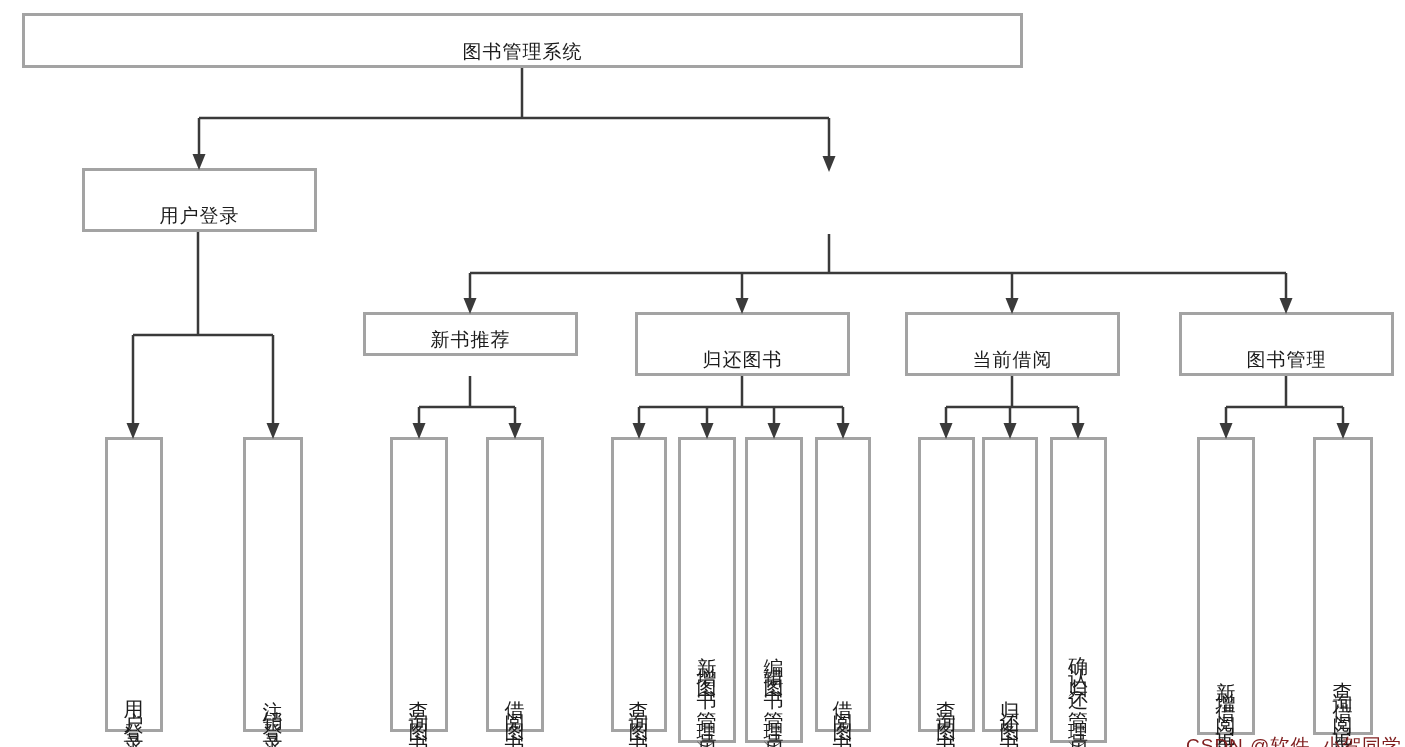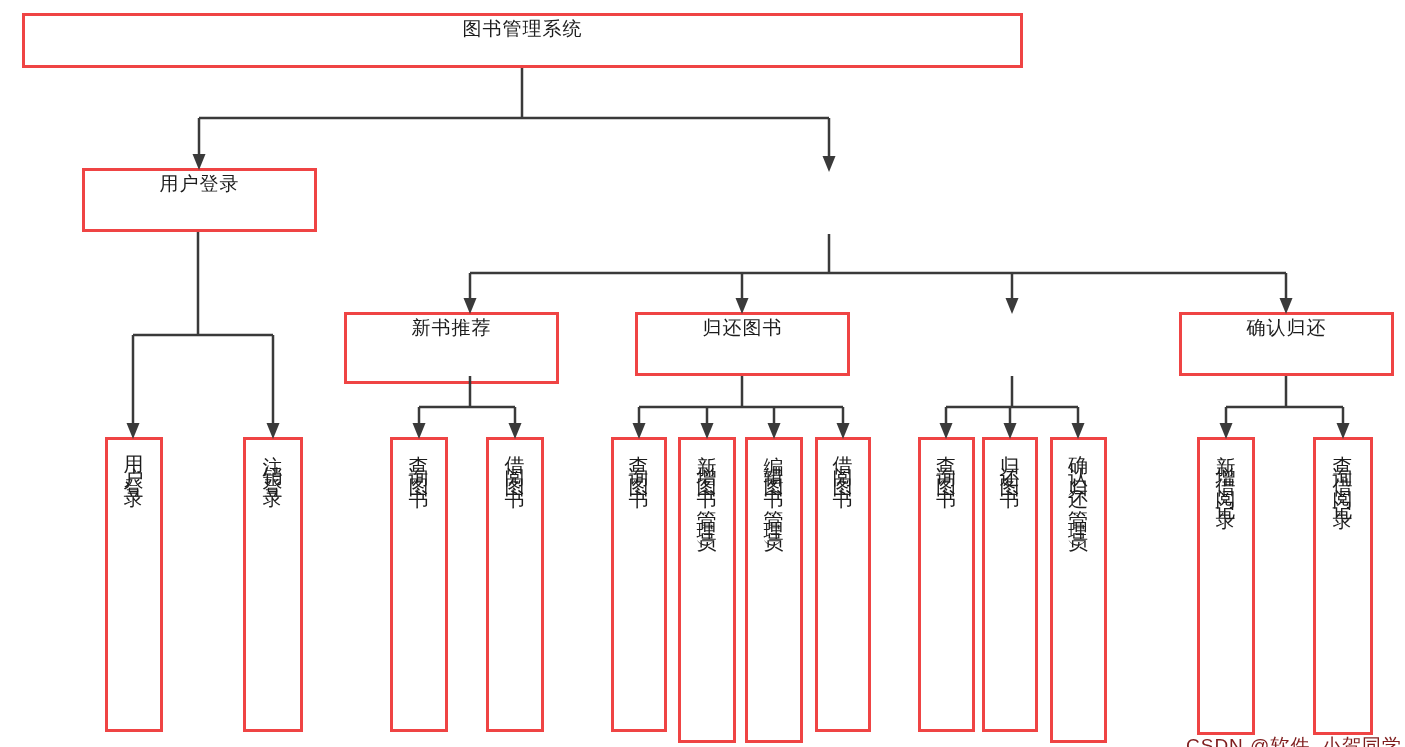--- a/index.html
+++ b/index.html
@@ -7,23 +7,23 @@
     position:relative;
     width:1405px;height:747px;
     background:#ffffff;
     overflow:hidden;
     font-family:"Liberation Sans", sans-serif;
     color:#1c1c1c;
   }
   .box{
     position:absolute;
     background:#ffffff;
-    border:3px solid #ef4444;
+    border:3px solid #a3a3a3;
     box-sizing:border-box;
-    display:flex;align-items:flex-start;justify-content:center;
+    display:flex;align-items:flex-end;justify-content:center;
   }
   .hlabel{
     font-size:19px;
     letter-spacing:1px;
     color:#1c1c1c;
     white-space:nowrap;
   }
   .vtext{
     writing-mode:vertical-rl;
     text-orientation:mixed;
@@ -59,28 +59,31 @@
 <div id="canvas">
 
   <div class="box" style="left:22px;top:13px;width:1001px;height:55px">
     <span class="hlabel">图书管理系统</span>
   </div>
 
   <div class="box" style="left:82px;top:168px;width:235px;height:64px">
     <span class="hlabel">用户登录</span>
   </div>
 
-  <div class="box" style="left:344px;top:312px;width:215px;height:72px">
+  <div class="box" style="left:363px;top:312px;width:215px;height:44px">
     <span class="hlabel">新书推荐</span>
   </div>
   <div class="box" style="left:635px;top:312px;width:215px;height:64px">
     <span class="hlabel">归还图书</span>
   </div>
+  <div class="box" style="left:905px;top:312px;width:215px;height:64px">
+    <span class="hlabel">当前借阅</span>
+  </div>
   <div class="box" style="left:1179px;top:312px;width:215px;height:64px">
-    <span class="hlabel">确认归还</span>
+    <span class="hlabel">图书管理</span>
   </div>
 
   <div class="box" style="left:105px;top:437px;width:58px;height:295px">
     <span class="vtext">用户登录</span>
   </div>
   <div class="box" style="left:243px;top:437px;width:60px;height:295px">
     <span class="vtext">注销登录</span>
   </div>
 
   <div class="box" style="left:390px;top:437px;width:58px;height:295px">

